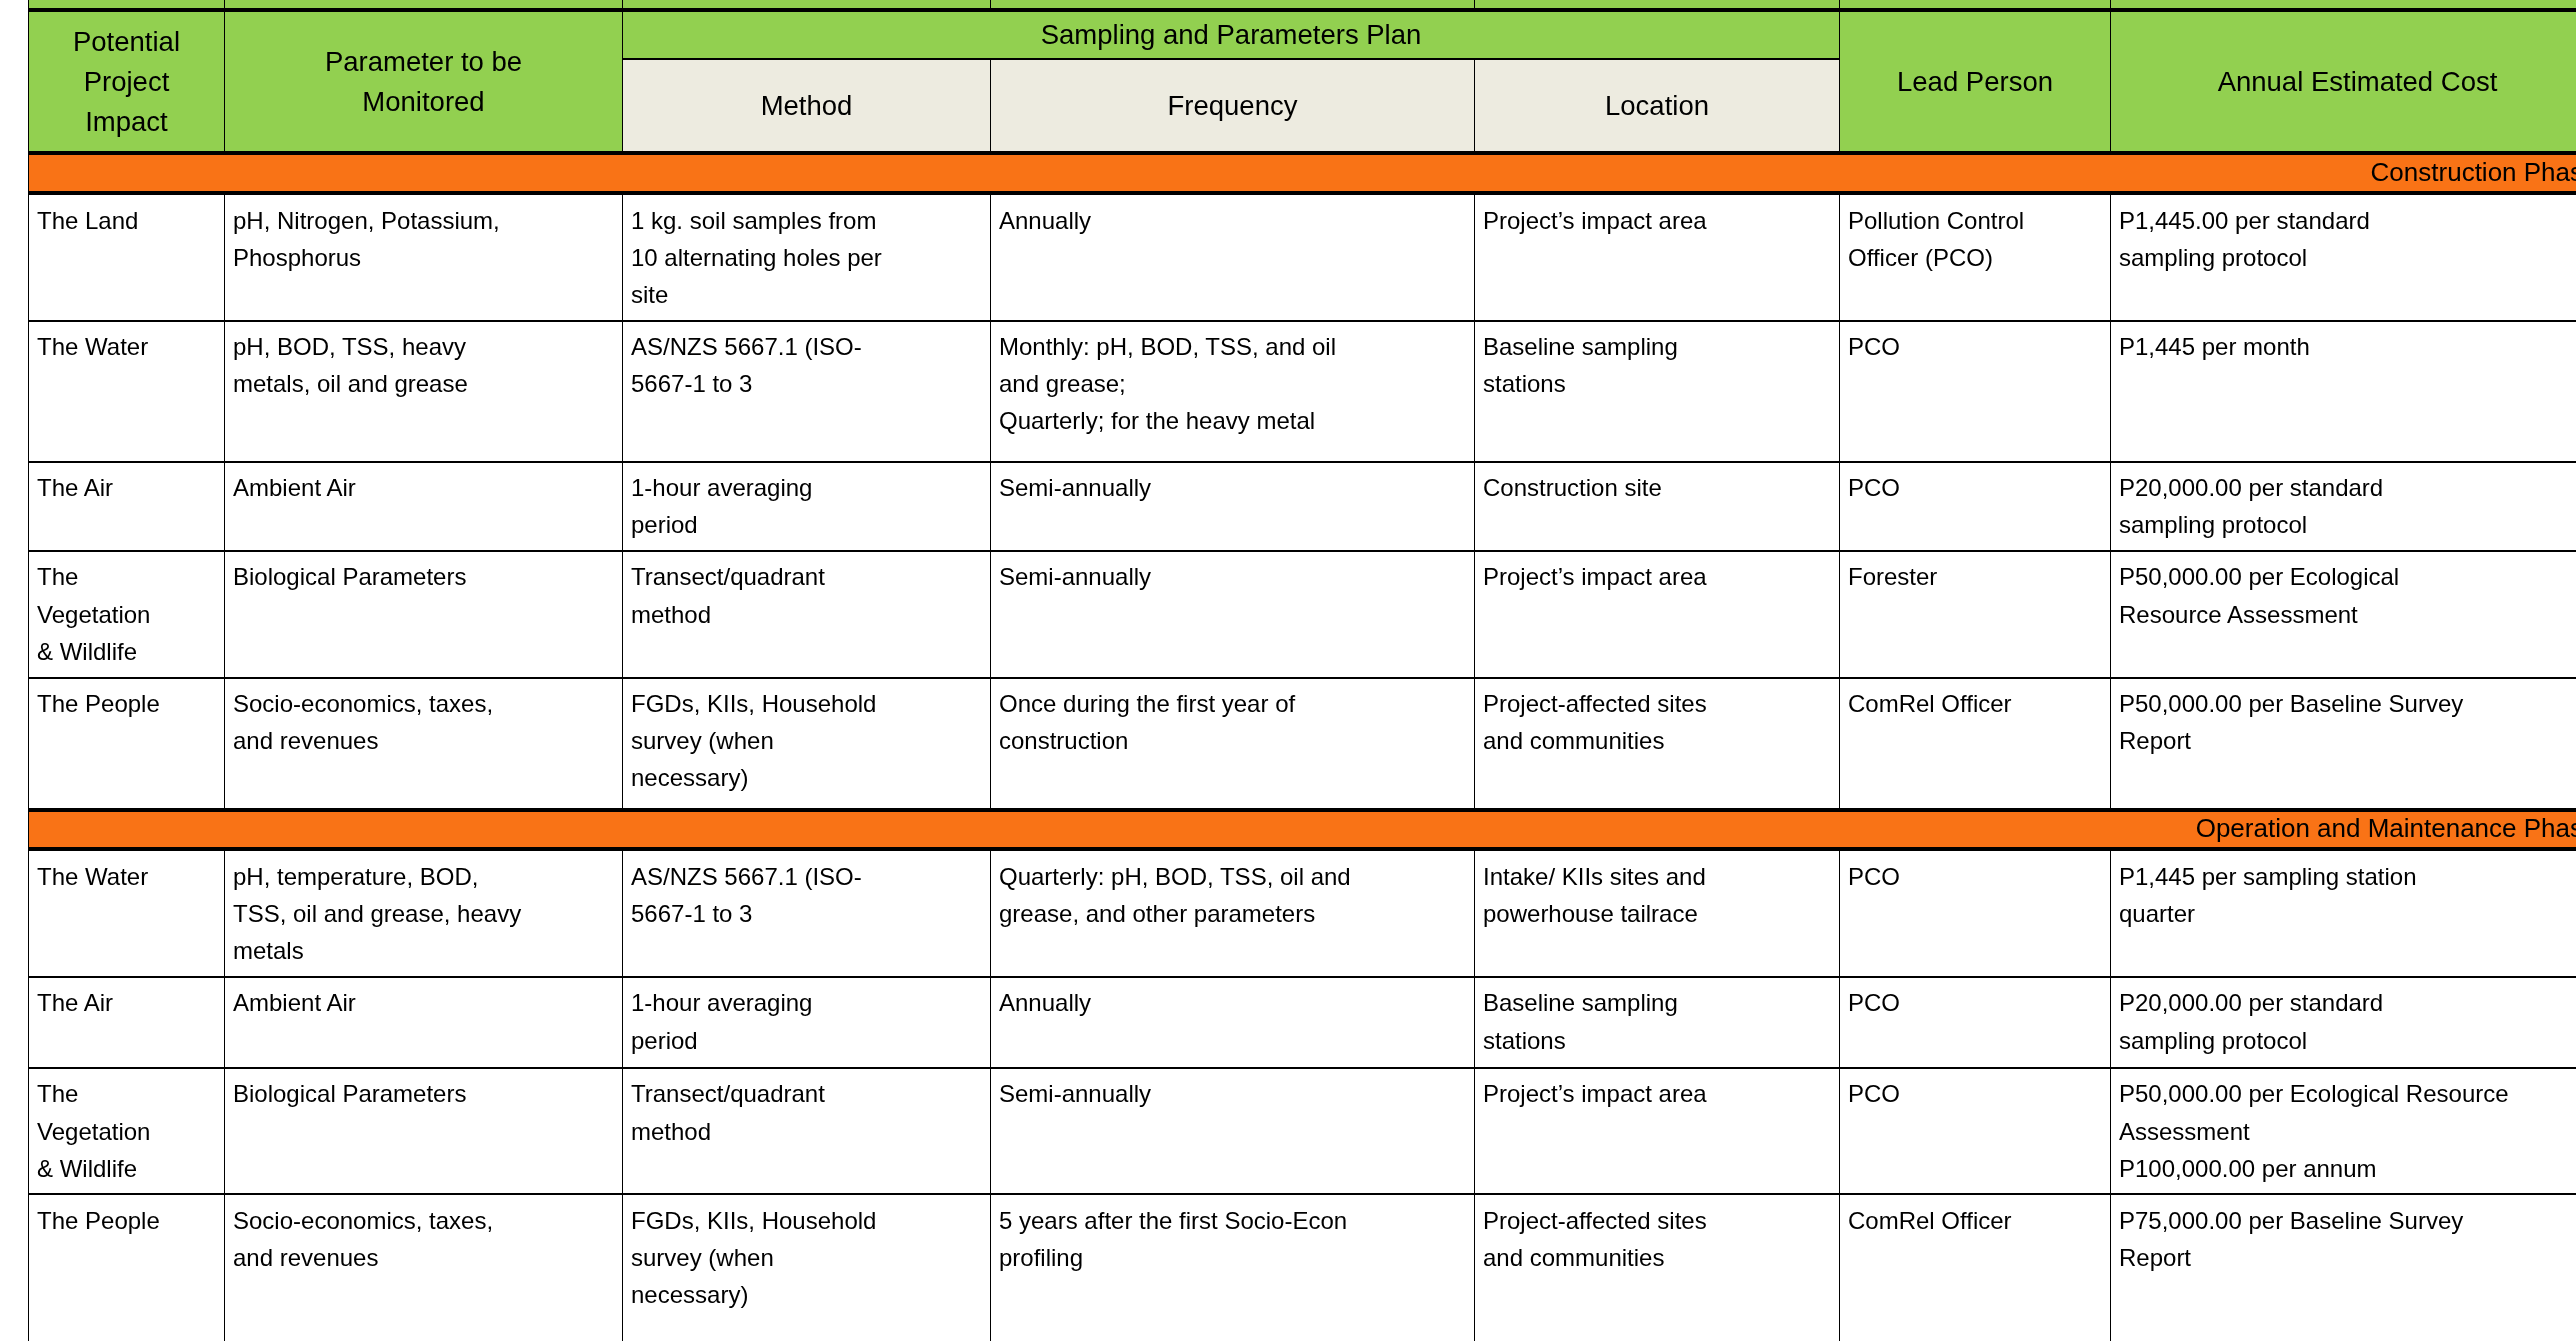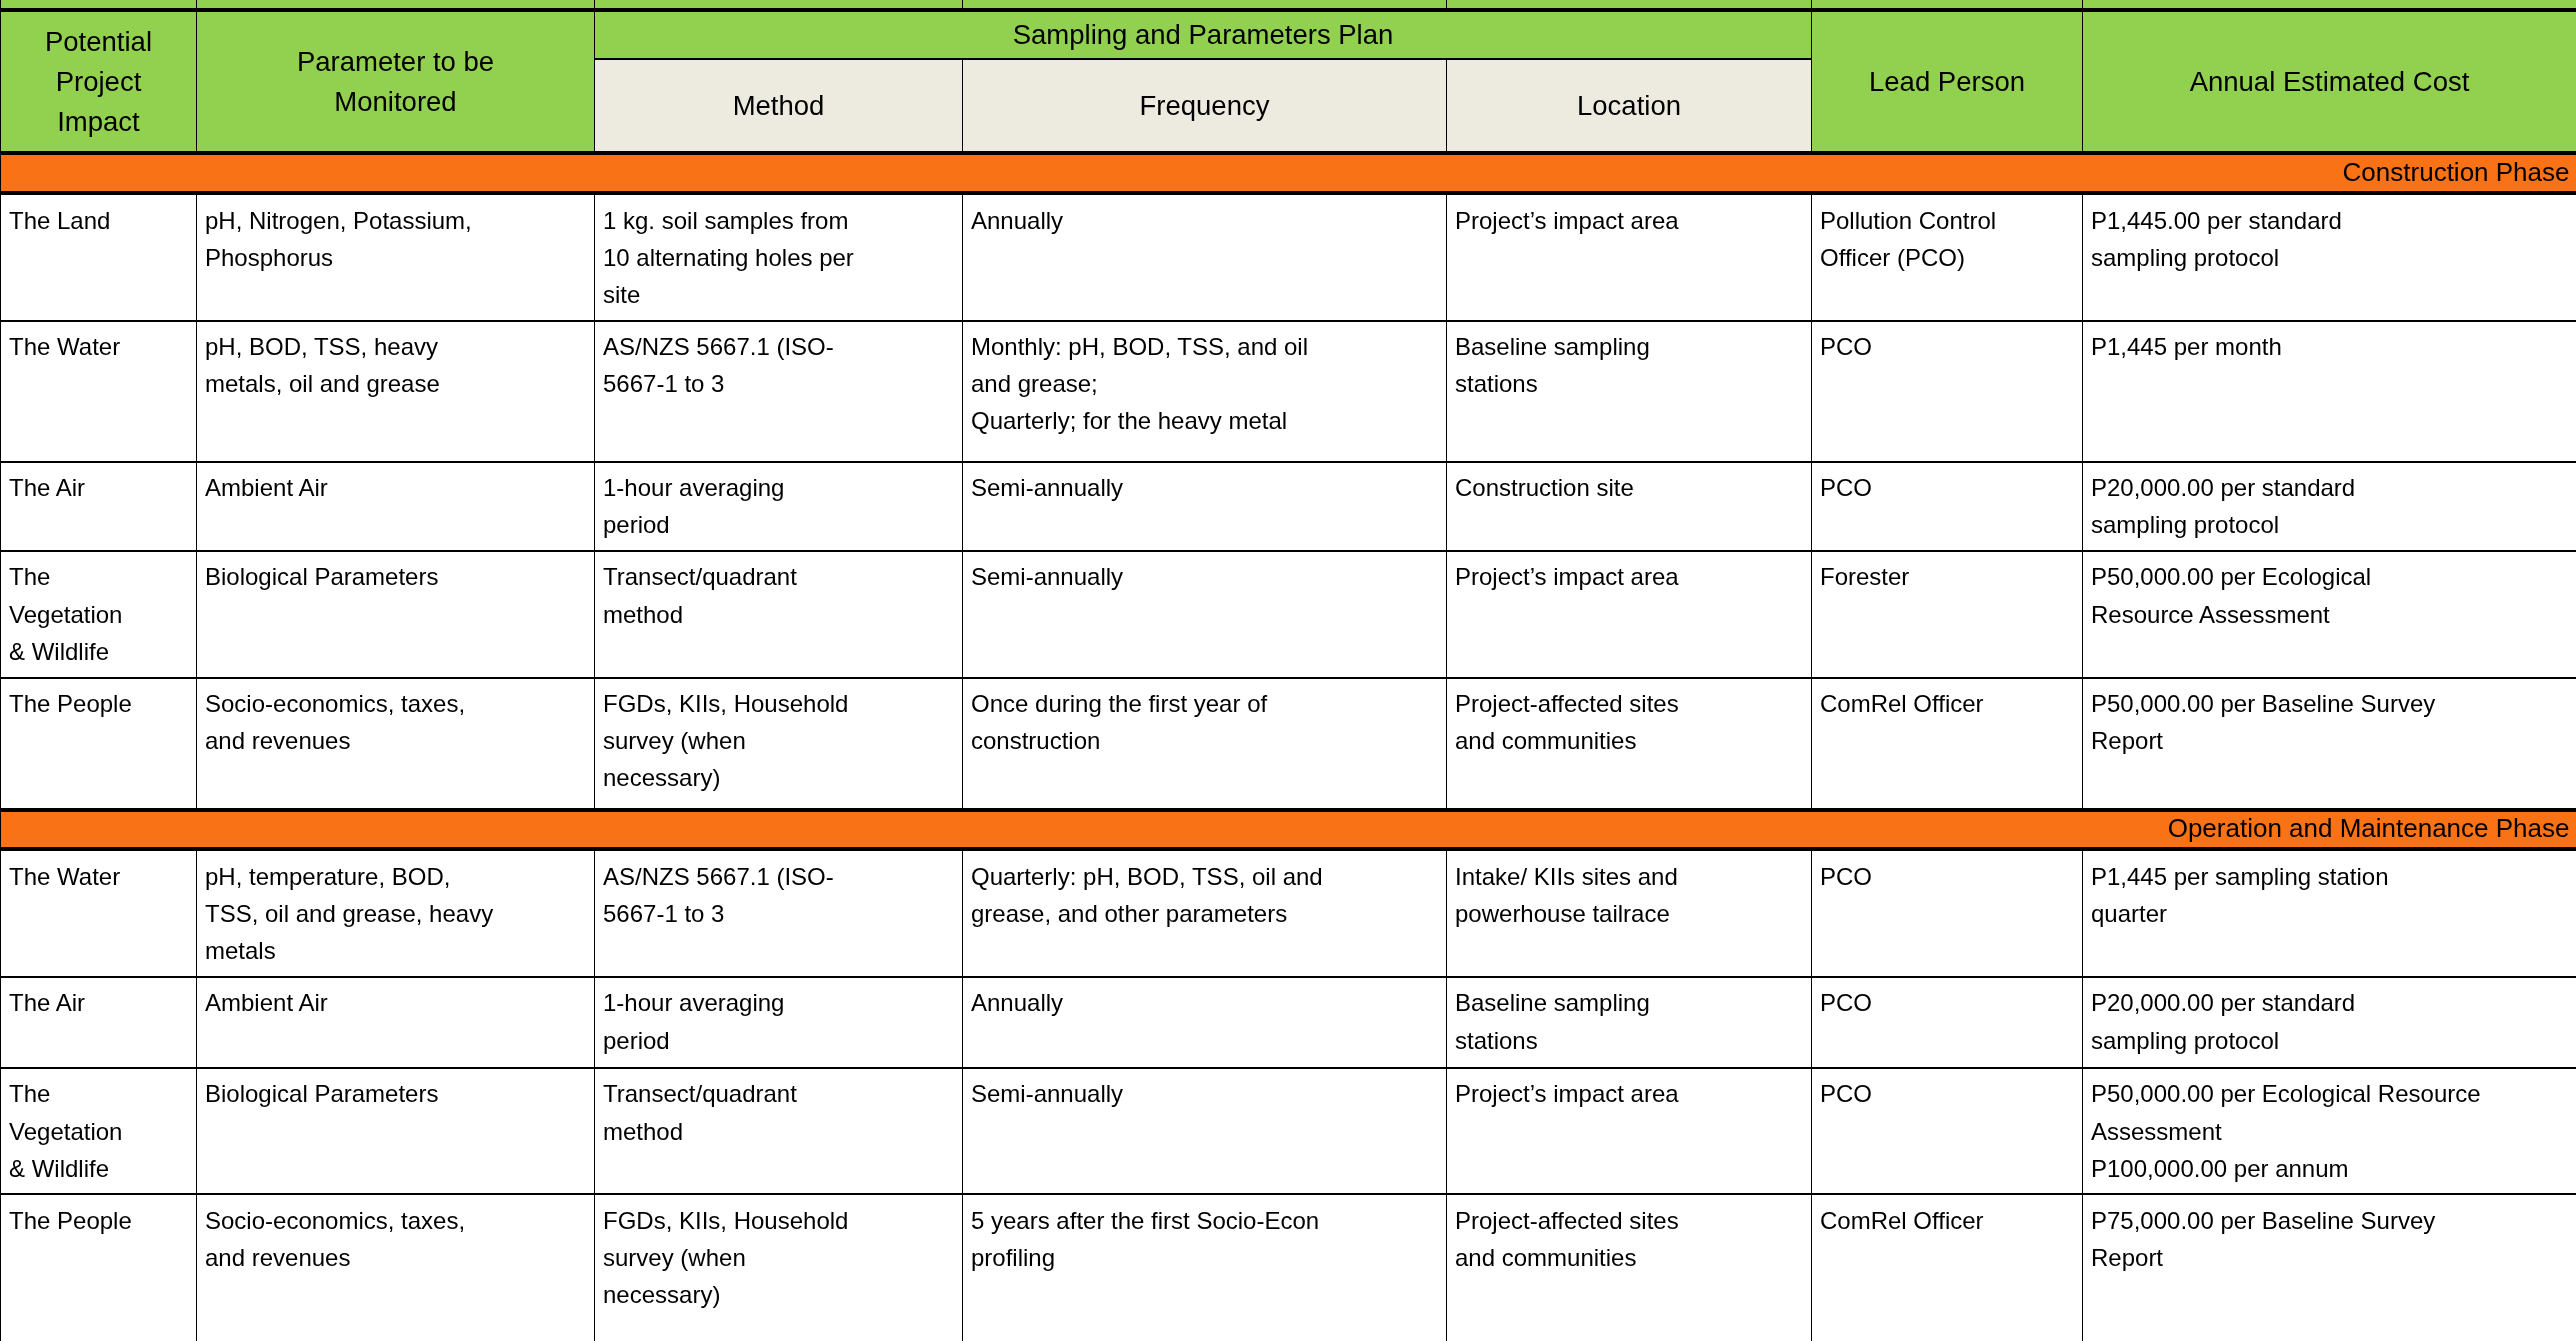--- a/index.html
+++ b/index.html
@@ -3,20 +3,21 @@
 <meta charset="utf-8">
 <style>
   html, body { margin: 0; padding: 0; background: #ffffff; }
   .page {
     width: 2430px;
     height: 1341px;
     background: #ffffff;
     font-family: "Liberation Sans", sans-serif;
     color: #000000;
     position: relative;
+    margin-left: 28px;
   }
   table.plan {
     border-collapse: collapse;
     table-layout: fixed;
     width: 2576px;
   }
   table.plan th, table.plan td {
     border: 1.6px solid #000000;
     margin: 0;
     overflow: hidden;

